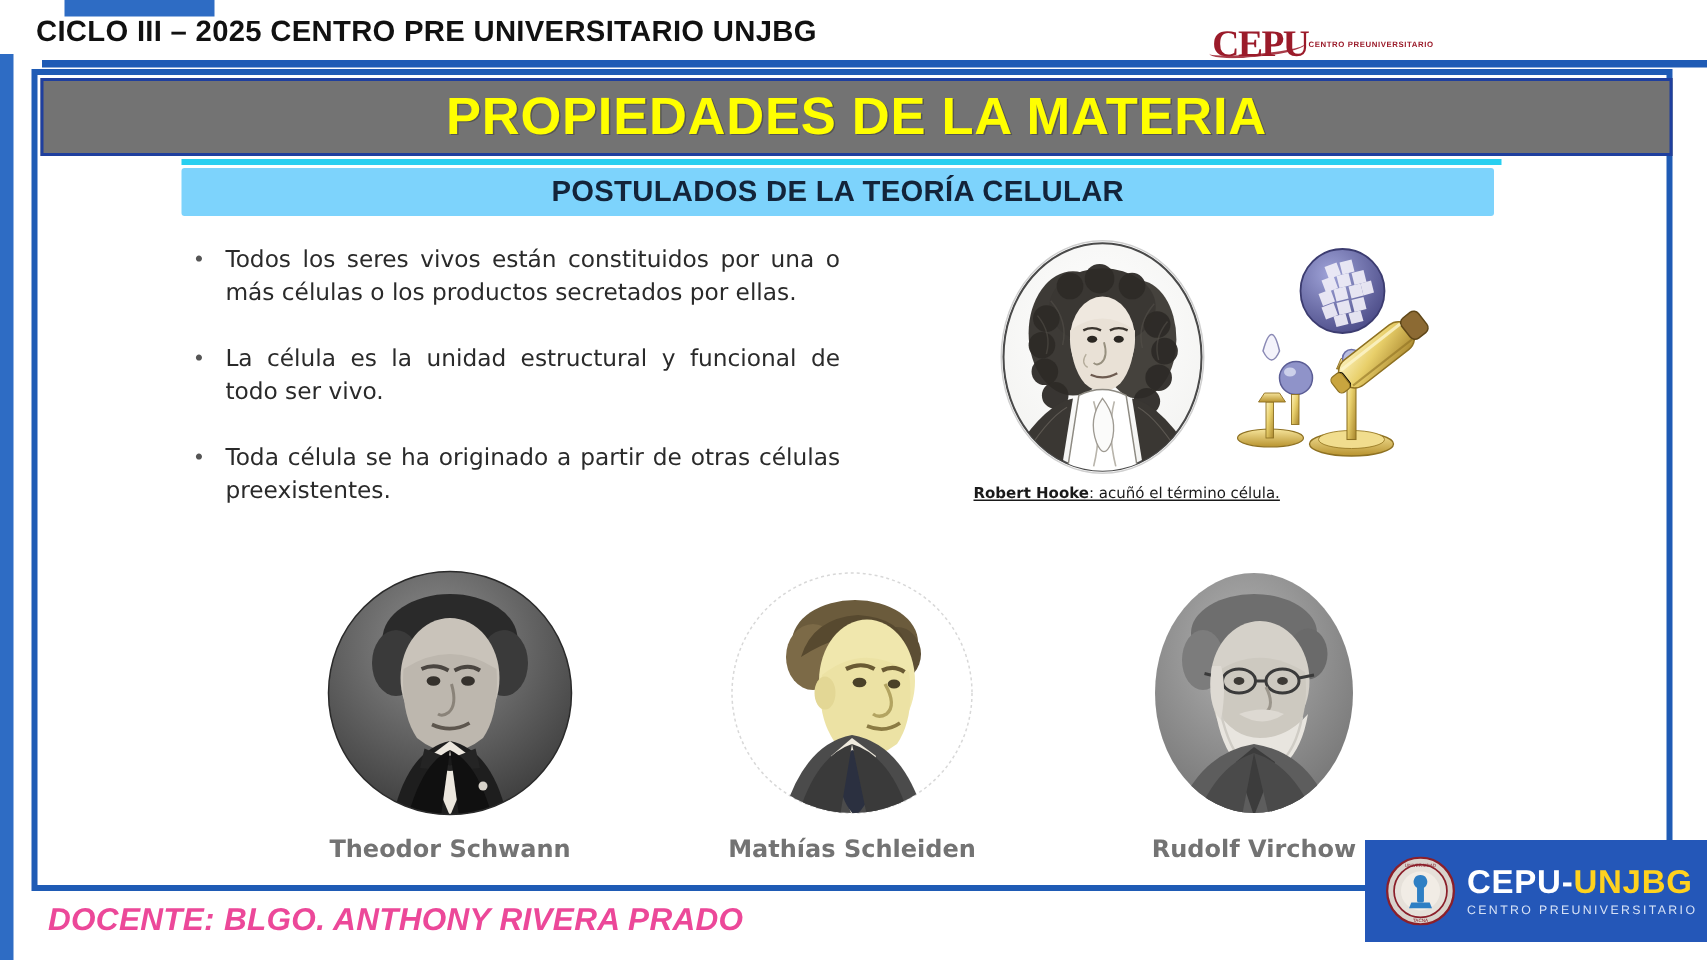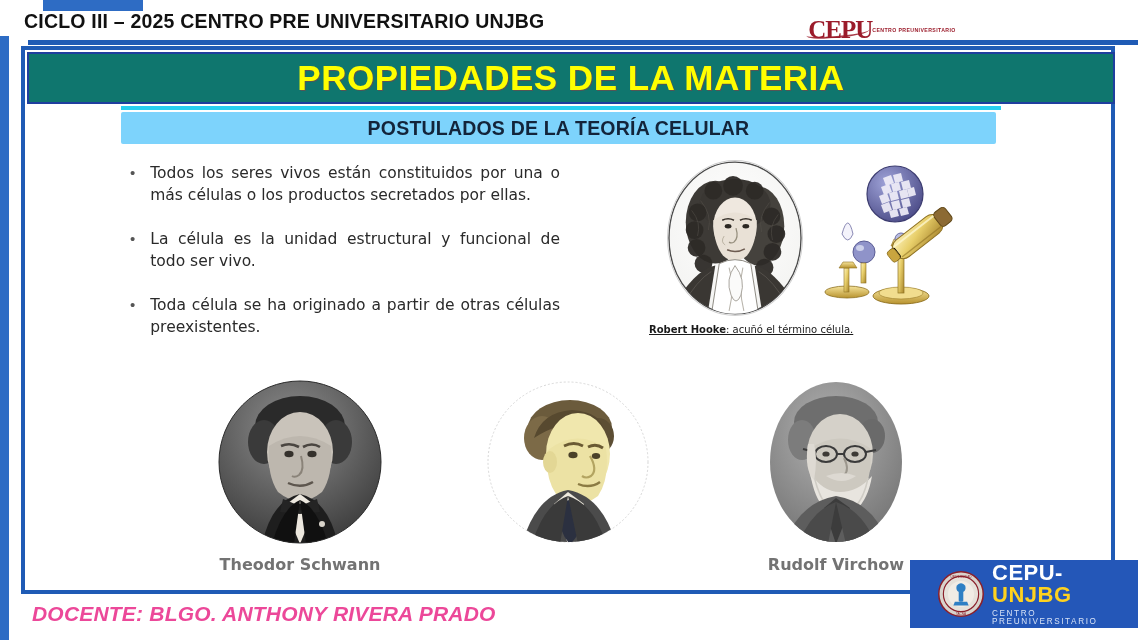--- a/index.html
+++ b/index.html
@@ -61,21 +61,21 @@
 
   
   .slide{
     position:absolute; left:21px; top:46px; width:1094px; height:548px;
     border:4px solid #1F5BB5; background:#ffffff;
   }
 
   
   .title-banner{
     position:absolute; left:2px; top:2px; width:1088px; height:52px;
-    background:#0f766e; border:2px solid #1F3F9E;
+    background:#737373; border:2px solid #1F3F9E;
     display:flex; align-items:center; justify-content:center;
   }
   .title-banner .t{
     color:#FFFF00; font-size:35px; font-weight:700;
     letter-spacing:.5px; white-space:nowrap;
     text-shadow:1px 1px 0 #555;
   }
   .banner-cyan-underline{
     position:absolute; left:96px; top:56px; width:880px; height:4px;
     background:#29CFF0;
@@ -136,21 +136,21 @@
   
   .footer-name{
     position:absolute; left:32px; top:602px;
     font-size:21px; font-weight:700; font-style:italic; color:#ec4899;
     letter-spacing:.2px; white-space:nowrap;
   }
 
   .badge{
     position:absolute; left:910px; top:560px; width:228px; height:68px;
     background:#2457B8; display:flex; align-items:center; gap:8px;
-    padding-left:28px;
+    padding-left:14px;
   }
   .badge .seal{ width:46px; height:46px; flex:0 0 auto; }
   .badge .txt{ display:flex; flex-direction:column; line-height:1; }
   .badge .big{ font-size:22px; font-weight:700; letter-spacing:.5px; }
   .badge .big .w{ color:#ffffff; }
   .badge .big .y{ color:#FFD21E; }
   .badge .small{
     font-size:8.2px; color:#D7E2F6; letter-spacing:1.6px; margin-top:4px;
   }
   .badge-notch{
@@ -415,20 +415,21 @@
           <path d="M36 164 q14 -48 46 -54 q34 6 48 54z" fill="#4b4b4b"></path>
           <path d="M82 112 l-14 12 l14 40 l16 -40z" fill="#efeade"></path>
 
           <path d="M82 120 q14 4 16 16 q-4 20 -14 28 q-10 -10 -10 -26 q0 -12 8 -18z" fill="#2b3040"></path>
           <path d="M86 124 q10 4 10 12" stroke="#454b60" stroke-width="2" fill="none"></path>
 
           <path d="M46 164 q12 -40 36 -48 l-8 48z" fill="#3a3a3a"></path>
           <path d="M120 164 q-12 -40 -38 -48 l10 48z" fill="#3a3a3a"></path>
         </g>
       </svg>
+      <div class="name">Mathías Schleiden</div>
     </div>
 
     <div class="sci">
       <svg width="164" height="164" viewBox="0 0 164 164">
         <defs>
           <clipPath id="cV">
               <ellipse cx="82" cy="82" rx="66" ry="80"></ellipse>
             </clipPath>
           <radialGradient id="gV" cx="45%" cy="32%" r="80%">
             <stop offset="0%" stop-color="#b2b2b2"></stop>

